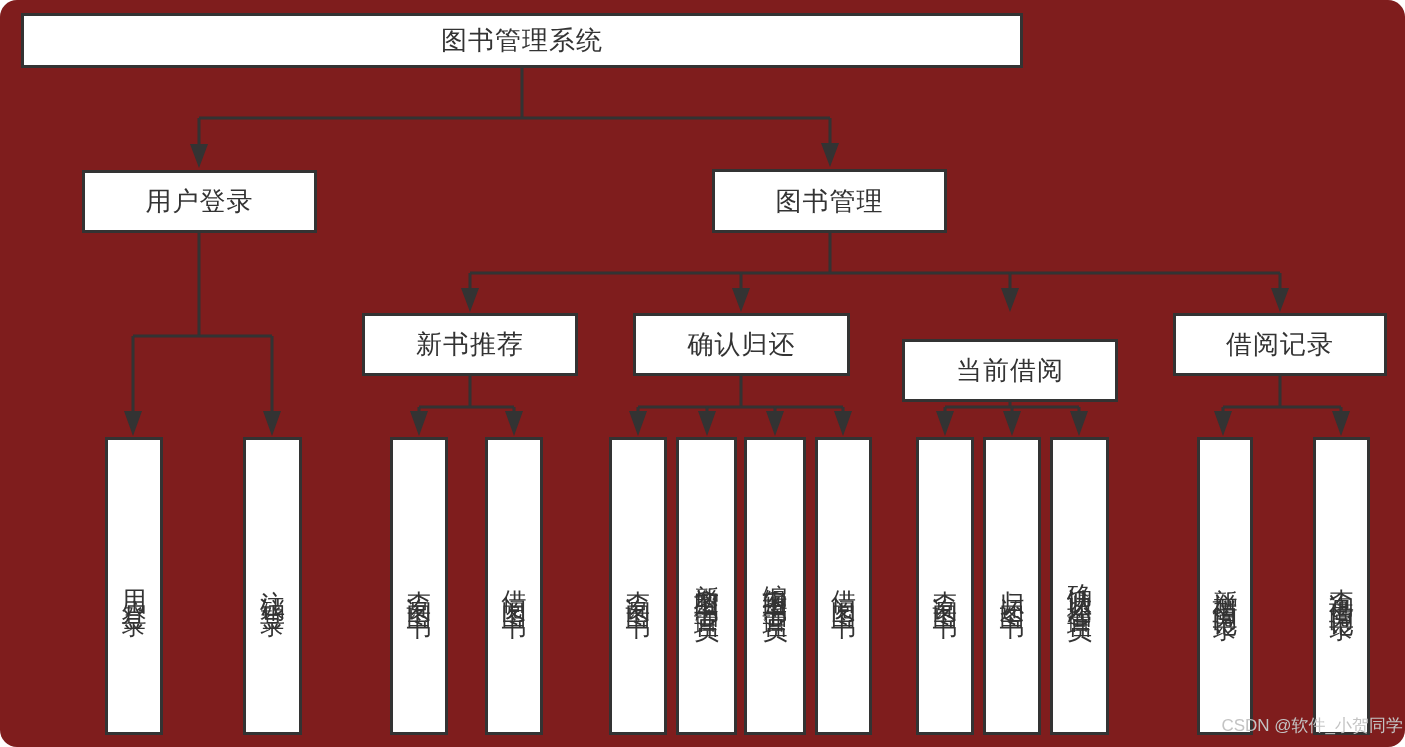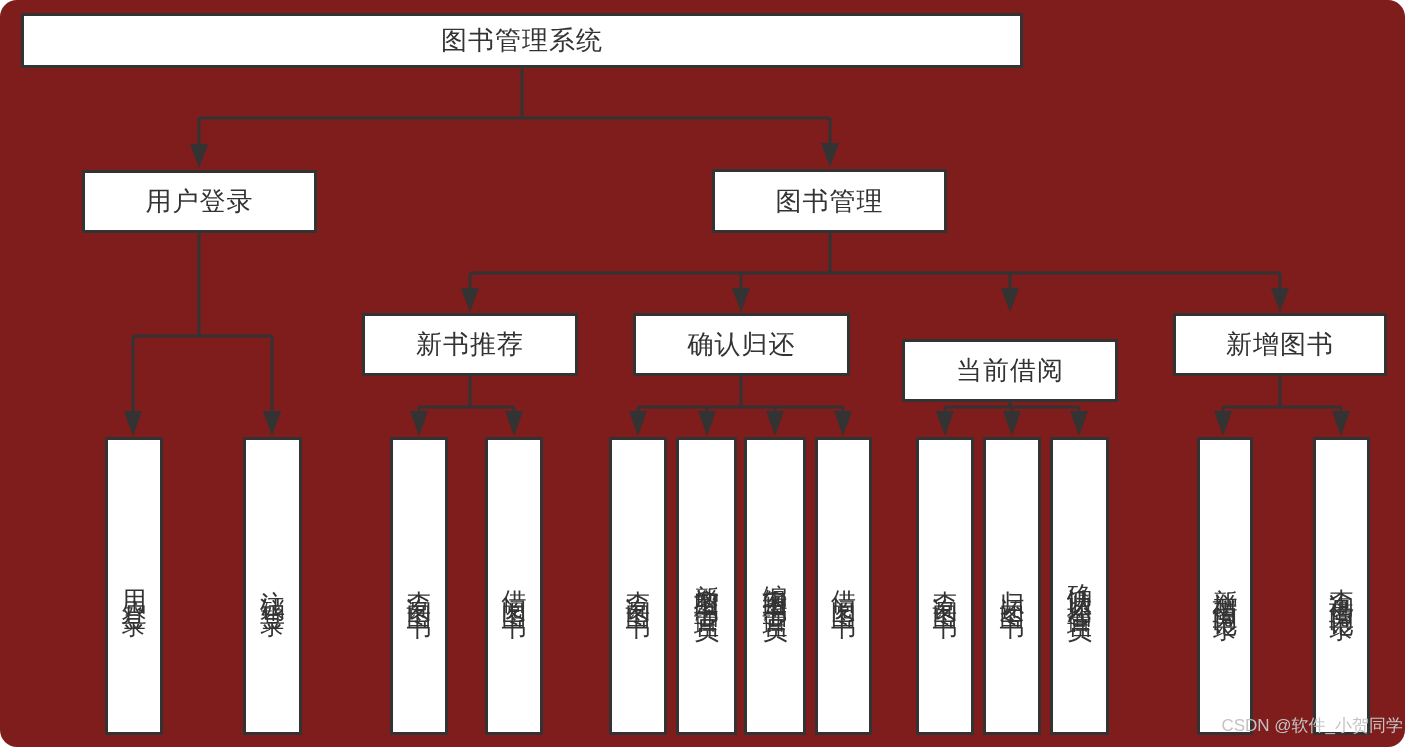--- a/index.html
+++ b/index.html
@@ -139,21 +139,21 @@
   </svg>
 
   <div class="box n-root hlabel">图书管理系统</div>
 
   <div class="box n-user-login hlabel">用户登录</div>
   <div class="box n-book-mgmt hlabel">图书管理</div>
 
   <div class="box lvl3 n-new-book-rec hlabel">新书推荐</div>
   <div class="box lvl3 n-book-borrow hlabel">确认归还</div>
   <div class="box lvl3 n-current-borrow hlabel">当前借阅</div>
-  <div class="box lvl3 n-borrow-record hlabel">新增图书</div>
+  <div class="box lvl3 n-borrow-record hlabel">借阅记录</div>
 
   <div class="box leaf vbox n-ul-login">用户登录</div>
   <div class="box leaf vbox n-ul-logout">注销登录</div>
 
   <div class="box leaf vbox n-nbr-query">查询图书</div>
   <div class="box leaf vbox n-nbr-borrow">借阅图书</div>
 
   <div class="box leaf vbox n-bb-query">查询图书</div>
   <div class="box leaf vbox n-bb-add">新增图书（管理员）</div>
   <div class="box leaf vbox n-bb-edit">编辑图书（管理员）</div>

